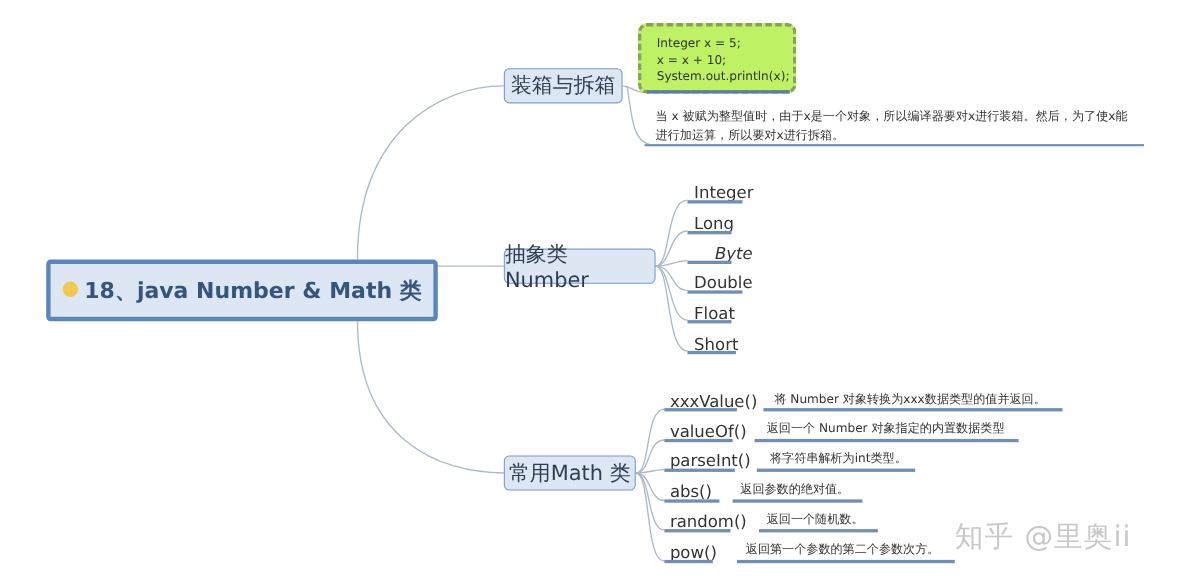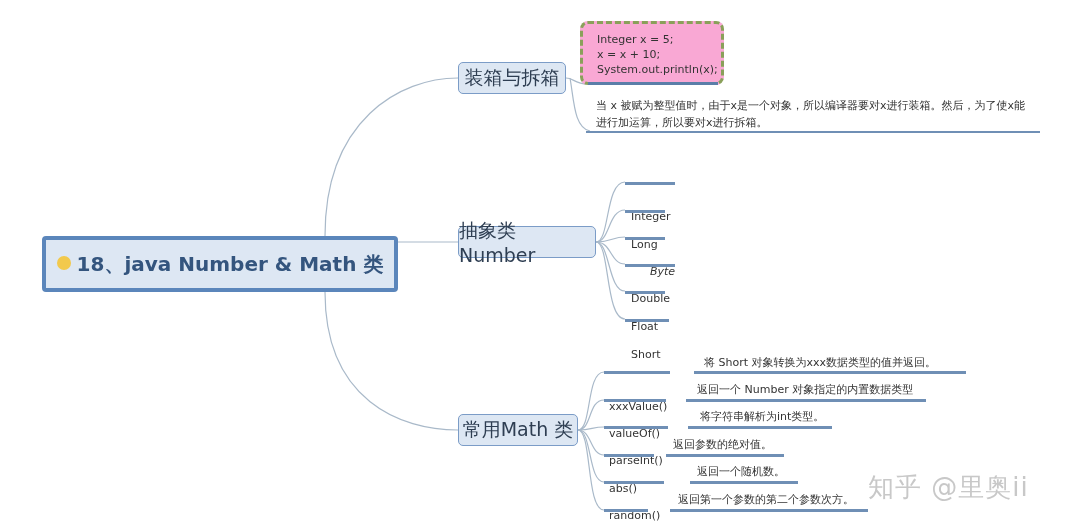--- a/index.html
+++ b/index.html
@@ -1,26 +1,26 @@
 <!DOCTYPE html>
 <html><head>
 <meta charset="utf-8">
 <style>
   html,body{margin:0;padding:0;background:#ffffff;}
   body{width:1080px;height:532px;position:relative;overflow:hidden;font-family:"DejaVu Sans","Liberation Sans",sans-serif;color:#222;}
   svg.lines{position:absolute;left:0;top:0;width:1080px;height:532px;}
   .central{position:absolute;left:42px;top:236px;width:356px;height:56px;box-sizing:border-box;background:#dde7f3;border:4px solid #5b86bb;border-radius:4px;display:flex;align-items:center;justify-content:center;font-weight:bold;font-size:20px;color:#34557e;}
   .smile{display:inline-block;width:14px;height:14px;border-radius:50%;background:#f2c94c;margin-right:6px;position:relative;top:-1px;}
   .branch{position:absolute;height:32px;box-sizing:border-box;background:#dde7f3;border:1.5px solid #7b9cc7;border-radius:5px;display:flex;align-items:center;justify-content:center;font-size:19px;color:#2e3e52;}
-  .codebox{position:absolute;left:580px;top:21px;width:144px;height:64px;box-sizing:border-box;background:#f9a8d4;border:3px dashed #8aa05a;border-radius:8px;padding:8px 0 0 14px;font-size:11px;line-height:15px;color:#333;}
+  .codebox{position:absolute;left:580px;top:21px;width:144px;height:64px;box-sizing:border-box;background:#bef264;border:3px dashed #8aa05a;border-radius:8px;padding:8px 0 0 14px;font-size:11px;line-height:15px;color:#333;}
   .code-line{white-space:nowrap;}
   .code-underline{position:absolute;left:588px;top:82px;width:130px;height:3px;background:#5b7ea8;}
   .note{position:absolute;left:596px;top:97px;width:440px;font-size:11px;line-height:17px;color:#333;}
   .note-underline{position:absolute;left:586px;top:131px;width:454px;height:2px;background:#6f8fb5;}
-  .leaf{position:absolute;font-size:11px;color:#333;white-space:nowrap;margin-top:44px;}
+  .leaf{position:absolute;font-size:15px;color:#333;white-space:nowrap;}
   .ul{position:absolute;height:3px;background:#6f8fb5;}
   .desc{position:absolute;font-size:11px;color:#333;white-space:nowrap;}
   .watermark{position:absolute;left:868px;top:470px;font-size:26px;color:#c8c8c8;letter-spacing:1px;}
 </style>
 </head>
 <body>
 
 <svg class="lines" viewBox="0 0 1080 532">
   <g fill="none" stroke="#a9b9c9" stroke-width="1.2">
 
@@ -79,21 +79,21 @@
 <div class="ul" style="left:625px;top:291px;width:40px;"></div>
 <div class="leaf" style="left:631px;top:304px;">Short</div>
 <div class="ul" style="left:625px;top:319px;width:44px;"></div>
 
 <div class="branch" style="left:458px;top:414px;width:120px;">
   <span>常用Math 类</span>
 </div>
 
 <div class="leaf" style="left:609px;top:356px;">xxxValue()</div>
 <div class="ul" style="left:604px;top:371px;width:66px;"></div>
-<div class="desc" style="left:704px;top:355px;">将 Short 对象转换为xxx数据类型的值并返回。</div>
+<div class="desc" style="left:704px;top:355px;">将 Number 对象转换为xxx数据类型的值并返回。</div>
 <div class="ul" style="left:694px;top:371px;width:272px;"></div>
 
 <div class="leaf" style="left:609px;top:383px;">valueOf()</div>
 <div class="ul" style="left:604px;top:399px;width:62px;"></div>
 <div class="desc" style="left:697px;top:382px;">返回一个 Number 对象指定的内置数据类型</div>
 <div class="ul" style="left:686px;top:399px;width:240px;"></div>
 
 <div class="leaf" style="left:609px;top:410px;">parseInt()</div>
 <div class="ul" style="left:604px;top:426px;width:64px;"></div>
 <div class="desc" style="left:700px;top:409px;">将字符串解析为int类型。</div>

